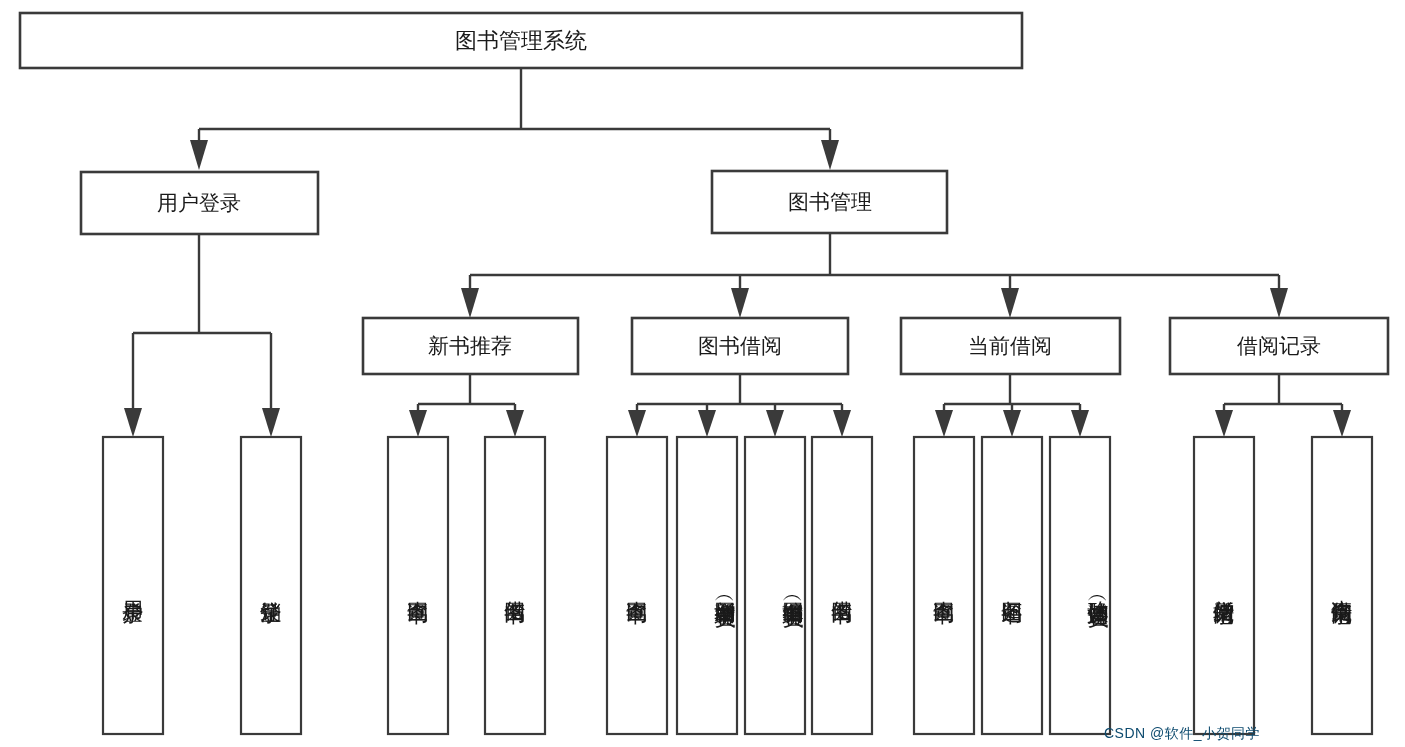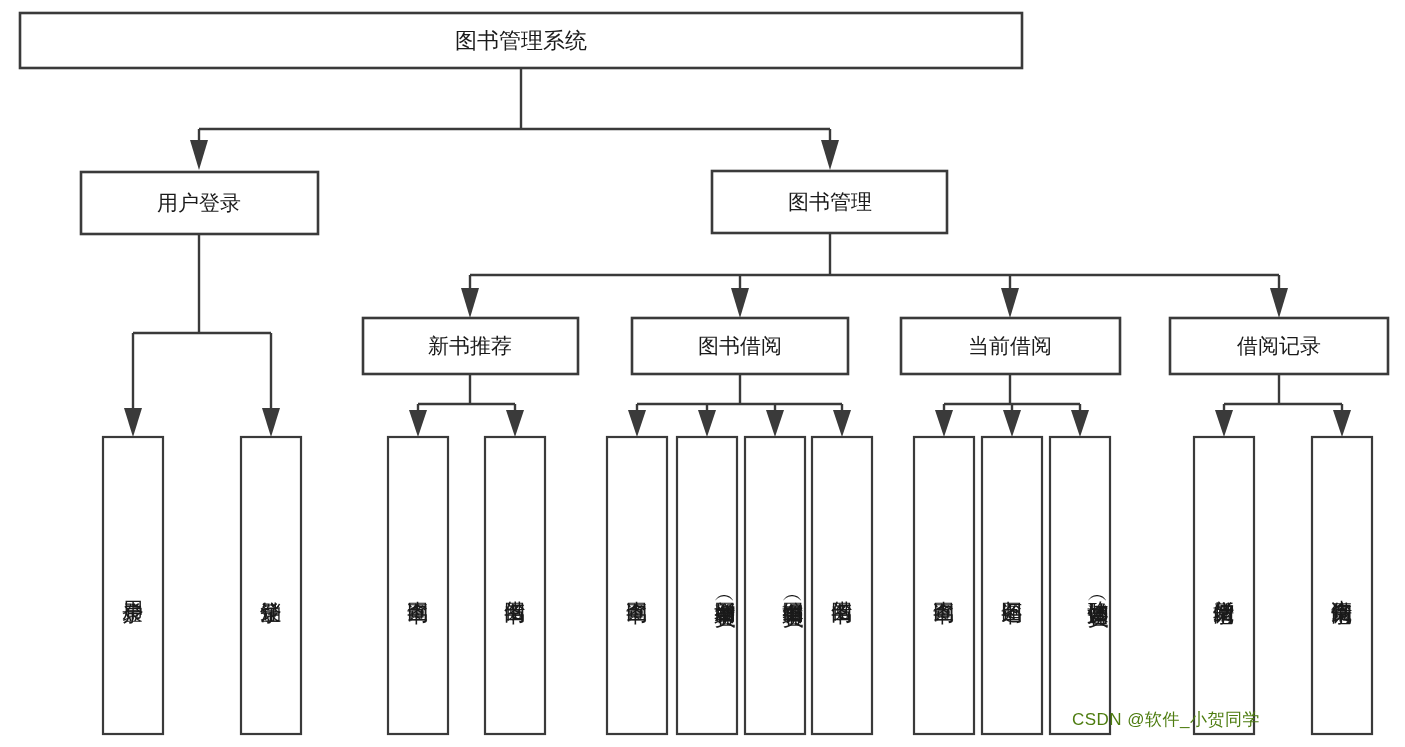--- a/index.html
+++ b/index.html
@@ -76,24 +76,24 @@
     justify-content: center;
     white-space: nowrap;
     pointer-events: none;
   }
   .leaf-label.centered {
     align-items: center;
   }
   .watermark {
     position: absolute;
     right: 8px;
-    bottom: 16px;
-    font-family: "Liberation Sans", "DejaVu Sans", sans-serif;
-    font-size: 17px;
-    color: #4d7c0f;
+    bottom: 4px;
+    font-family: "Liberation Sans", "DejaVu Sans", sans-serif;
+    font-size: 14px;
+    color: #0c4a6e;
     white-space: nowrap;
     letter-spacing: 0.5px;
   }
 </style>
 </head>
 <body>
 
 <div id="diagram-root">
 
   <svg class="diagram-svg" viewBox="0 0 1405 747" xmlns="http://www.w3.org/2000/svg">

